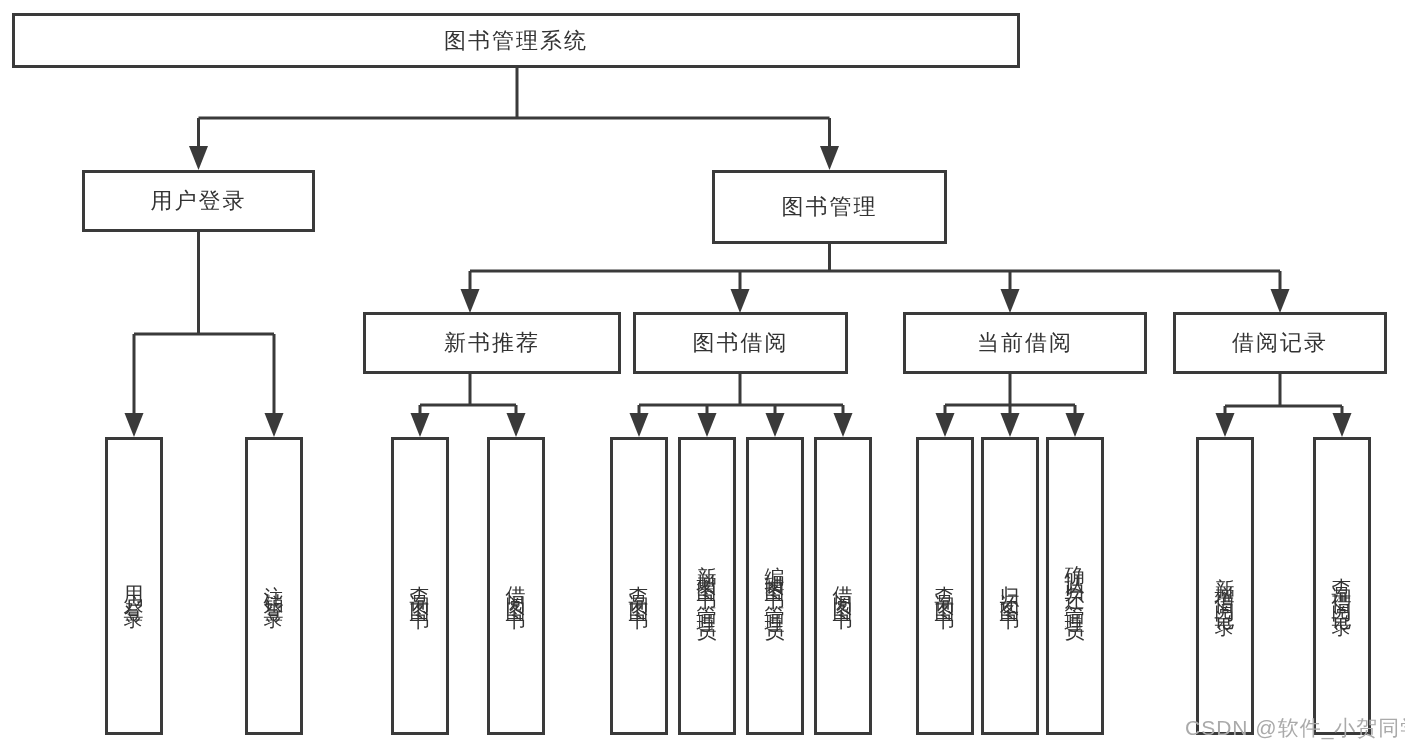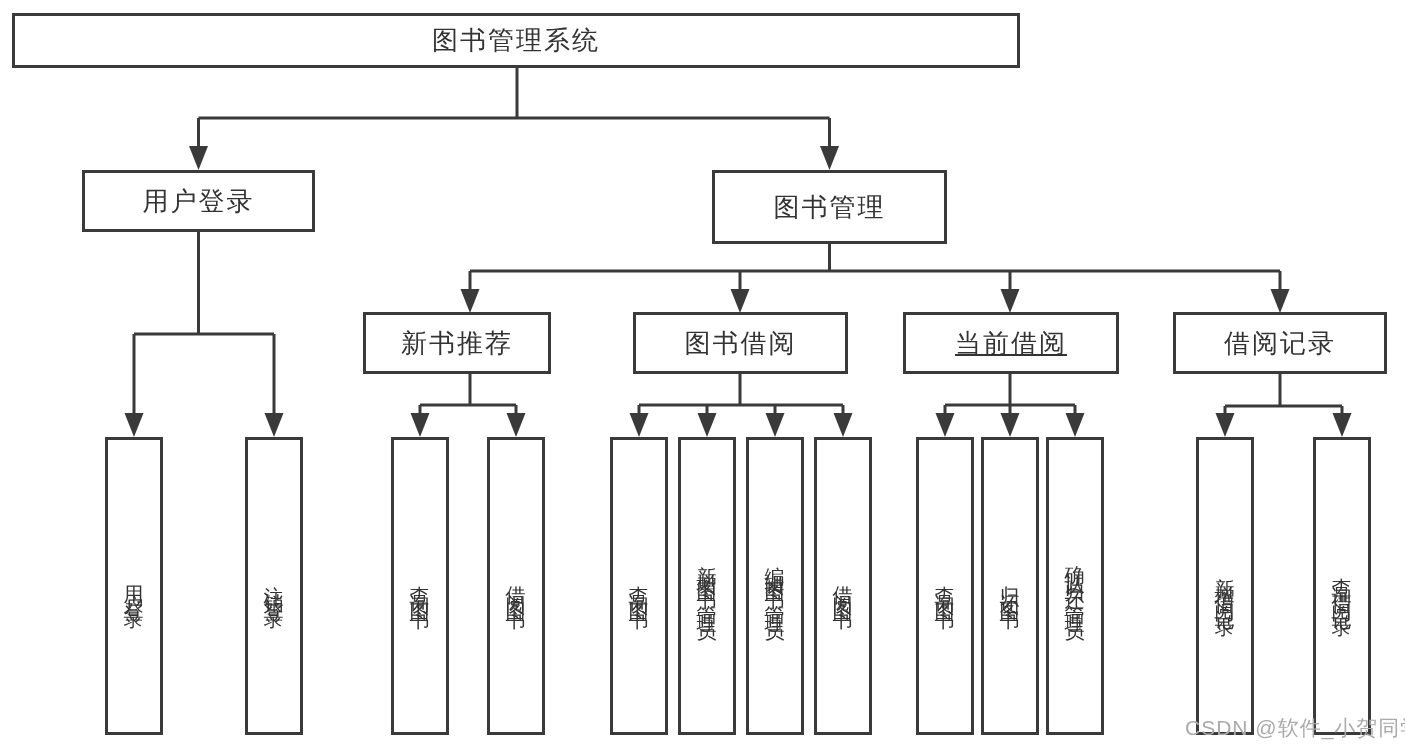--- a/index.html
+++ b/index.html
@@ -21,38 +21,38 @@
     position: absolute;
     box-sizing: border-box;
     background: #ffffff;
     border: 3px solid #3a3a3a;
     display: flex;
     align-items: center;
     justify-content: center;
     color: #333333;
   }
   .h-node span {
-    font-size: 26px;
+    font-size: 22px;
     letter-spacing: 2px;
     white-space: nowrap;
   }
   .v-node span {
     writing-mode: vertical-rl;
     text-orientation: mixed;
     font-size: 20px;
     line-height: 1.1;
     letter-spacing: 8px;
     white-space: nowrap;
   }
   .root-node { left: 12px; top: 13px; width: 1008px; height: 55px; }
   .n-user-login { left: 82px;  top: 170px; width: 233px; height: 62px; }
   .n-book-mgmt  { left: 712px; top: 170px; width: 235px; height: 74px; }
-  .n-new-book   { left: 363px;  top: 312px; width: 188px; height: 62px; }
+  .n-new-book   { left: 363px;  top: 312px; width: 258px; height: 62px; }
   .n-book-borrow{ left: 633px;  top: 312px; width: 215px; height: 62px; }
-  .n-cur-borrow { left: 903px;  top: 312px; width: 216px; height: 62px; text-decoration: underline; }
+  .n-cur-borrow { left: 903px;  top: 312px; width: 244px; height: 62px; }
   .n-borrow-rec { left: 1173px; top: 312px; width: 214px; height: 62px; }
   .leaf { top: 437px; width: 58px; height: 298px; }
   .leaf-1  { left: 105px; }
   .leaf-2  { left: 245px; }
   .leaf-3  { left: 391px; }
   .leaf-4  { left: 487px; }
   .leaf-5  { left: 610px; }
   .leaf-6  { left: 678px; }
   .leaf-7  { left: 746px; }
   .leaf-8  { left: 814px; }

